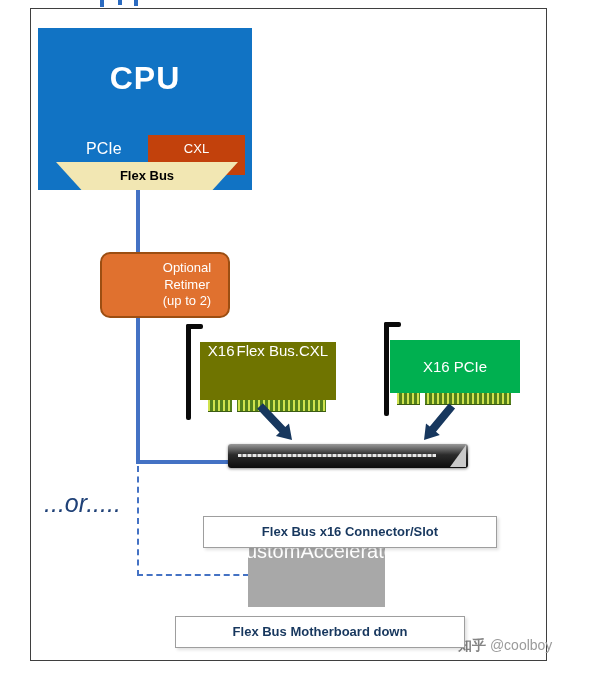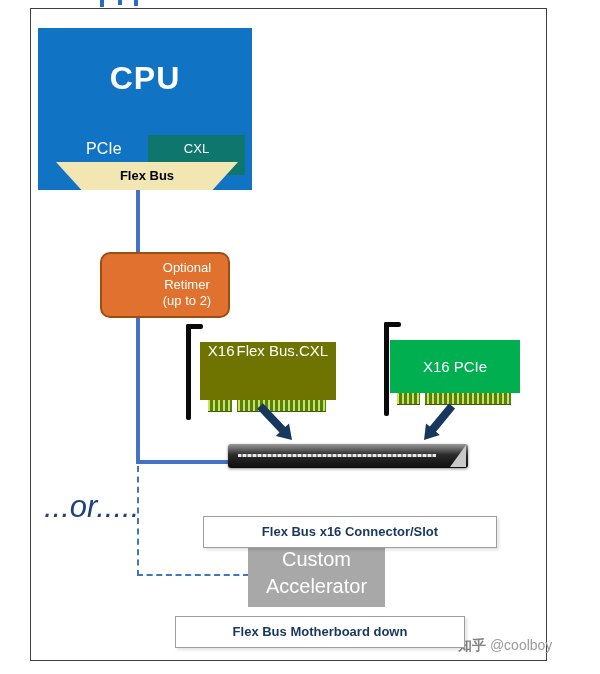--- a/index.html
+++ b/index.html
@@ -15,21 +15,21 @@
   #top-fragment i{position:absolute;top:0;width:4px;height:7px;background:#2b6bc0;}
   #top-fragment i:nth-child(1){left:4px;}
   #top-fragment i:nth-child(2){left:22px;height:5px;}
   #top-fragment i:nth-child(3){left:38px;height:6px;}
 
   
   #cpu-box{left:38px;top:28px;width:214px;height:162px;background:#1173c4;}
   #cpu-title{position:absolute;top:32px;left:0;width:100%;text-align:center;color:#fff;
              font-size:32px;font-weight:bold;letter-spacing:1px;}
   #cpu-pcie{position:absolute;left:48px;top:112px;color:#fff;font-size:16px;}
-  #cpu-cxl{position:absolute;left:110px;top:107px;width:97px;height:40px;background:#0f766e;
+  #cpu-cxl{position:absolute;left:110px;top:107px;width:97px;height:40px;background:#c2410c;
            color:#fff;font-size:13px;text-align:center;line-height:27px;}
   #cpu-flexbus{position:absolute;left:18px;top:134px;width:182px;height:28px;background:#f2e7b3;
            clip-path:polygon(0 0,100% 0,86% 100%,14% 100%);
            color:#000;font-weight:bold;font-size:13px;text-align:center;line-height:28px;}
 
   
   .solid-line{background:#4472c4;}
   #line-v{left:136px;top:188px;width:4px;height:276px;}
   #line-h{left:136px;top:460px;width:104px;height:4px;}
   #dash-v{left:137px;top:466px;width:0;height:110px;border-left:2px dashed #4472c4;}
@@ -69,25 +69,25 @@
   #slot-cap{left:450px;top:445px;width:16px;height:22px;background:#c9c9c9;z-index:2;
         clip-path:polygon(0 100%,100% 0,100% 100%);}
 
   
   .label-box{background:#fff;border:1px solid #9e9e9e;color:#17375e;font-weight:bold;
              font-size:13px;text-align:center;box-shadow:2px 2px 3px rgba(0,0,0,.12);z-index:3;}
   #connector-label{left:203px;top:470px;width:292px;height:30px;line-height:30px;margin-top:46px;}
   #motherboard-label{left:175px;top:616px;width:288px;height:30px;line-height:30px;}
 
   
-  #or-text{left:44px;top:489px;color:#1f4177;font-size:31px;font-style:italic;}
+  #or-text{left:44px;top:489px;color:#1f4177;font-size:25px;font-style:italic;}
 
   
   #accelerator{left:248px;top:538px;width:137px;height:69px;background:#a8a8a8;color:#fff;
-               font-size:20px;text-align:center;display:flex;flex-direction:column;
+               font-size:20px;text-align:center;display:flex;flex-direction:row;
                justify-content:center;line-height:1.35;}
 
   
   #watermark{left:458px;top:637px;font-size:14px;color:#9b9b9b;white-space:nowrap;}
   #watermark .brand{color:#848484;font-weight:bold;}
 
   #arrows{position:absolute;left:0;top:0;pointer-events:none;z-index:2;}
 </style>
 </head>
 <body>

